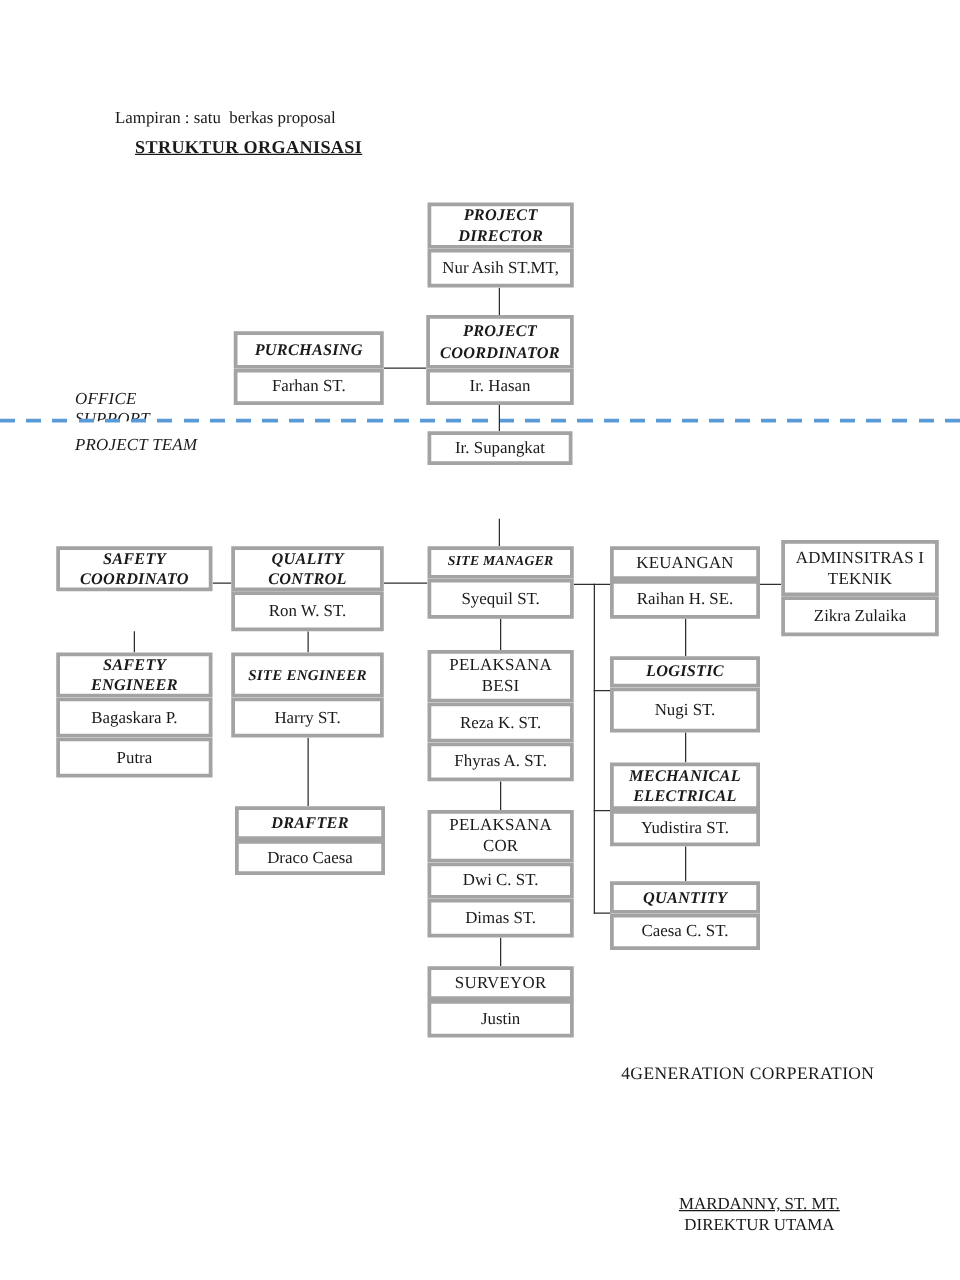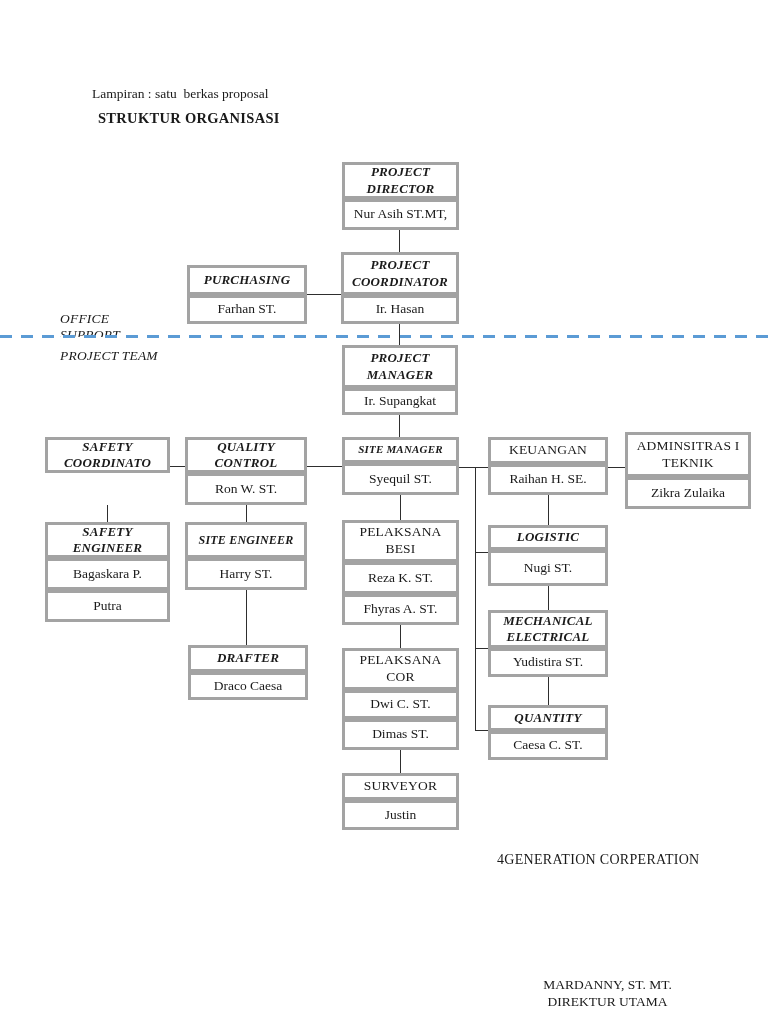--- a/index.html
+++ b/index.html
@@ -2,21 +2,21 @@
 <html><head>
 <meta charset="utf-8">
 <style>
   html,body{margin:0;padding:0;background:#fff;}
   .page{
     position:relative;width:768px;height:1024px;background:#ffffff;
     font-family:"Liberation Serif", serif;color:#1a1a1a;overflow:hidden;padding-left:16px;
   }
   .abs{position:absolute;}
   .lampiran{left:92px;top:86px;font-size:13.5px;white-space:pre;}
-  .doc-title{left:98px;top:110px;font-size:14.5px;font-weight:bold;letter-spacing:.3px;}
+  .doc-title{left:108px;top:110px;font-size:14.5px;font-weight:bold;text-decoration:underline;letter-spacing:.3px;}
   .section-label{font-style:italic;font-size:13.5px;letter-spacing:.2px;}
   .office-label{left:60px;top:311px;width:84px;line-height:16px;height:26px;overflow:hidden;}
   .team-label{left:60px;top:348px;}
   .divider{
     left:0;top:335px;width:768px;height:3px;
     background:repeating-linear-gradient(90deg,#5b9bd5 0 12px,transparent 12px 21px);
   }
   .node{position:absolute;}
   .cell{
     box-sizing:border-box;border:3px solid #a3a3a3;background:#fff;
@@ -25,21 +25,21 @@
   }
   .cell + .cell{margin-top:0;}
   .title{font-size:13px;font-weight:bold;font-style:italic;line-height:1.25;letter-spacing:.2px;}
   .title.upright{font-style:normal;font-weight:normal;font-size:13.5px;}
   .title.sm{font-size:11px;}
   .title.md{font-size:12px;}
   .name{font-size:13.5px;line-height:1.2;}
   .line{position:absolute;background:#2e2e2e;}
   .company{left:497px;top:852px;font-size:14px;letter-spacing:.3px;}
   .signature{left:505px;top:954px;width:205px;text-align:center;font-size:13.5px;line-height:17px;}
-  .signature .sig-name{margin-top:22px;}
+  .signature .sig-name{text-decoration:underline;}
   
   #n-project_director{left:342px;top:162px;width:117px;}
   #n-purchasing{left:187px;top:265px;width:120px;}
   #n-project_coordinator{left:341px;top:252px;width:118px;}
   #n-project_manager{left:342px;top:345px;width:116px;}
   #n-safety_coordinator{left:45px;top:437px;width:125px;}
   #n-quality_control{left:185px;top:437px;width:122px;}
   #n-site_manager{left:342px;top:437px;width:117px;}
   #n-keuangan{left:488px;top:437px;width:120px;}
   #n-administrasi_teknik{left:625px;top:432px;width:126px;}
@@ -96,21 +96,20 @@
     <div class="cell title" style="height:30px">PURCHASING</div>
     <div class="cell name" style="height:29px">Farhan ST.</div>
   </div>
 
   <div class="node" id="n-project_coordinator">
     <div class="cell title" style="height:43px">PROJECT COORDINATOR</div>
     <div class="cell name" style="height:29px">Ir. Hasan</div>
   </div>
 
   <div class="node" id="n-project_manager">
-    <div class="cell title" style="height:43px">PROJECT MANAGER</div>
     <div class="cell name" style="height:27px">Ir. Supangkat</div>
   </div>
 
   <div class="node" id="n-safety_coordinator">
     <div class="cell title" style="height:36px">SAFETY COORDINATO</div>
   </div>
 
   <div class="node" id="n-quality_control">
     <div class="cell title" style="height:36px">QUALITY CONTROL</div>
     <div class="cell name" style="height:32px">Ron W. ST.</div>

